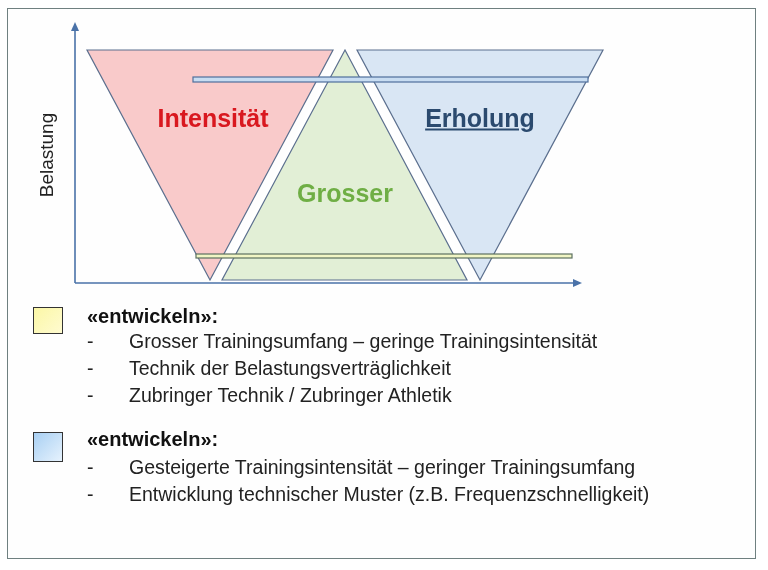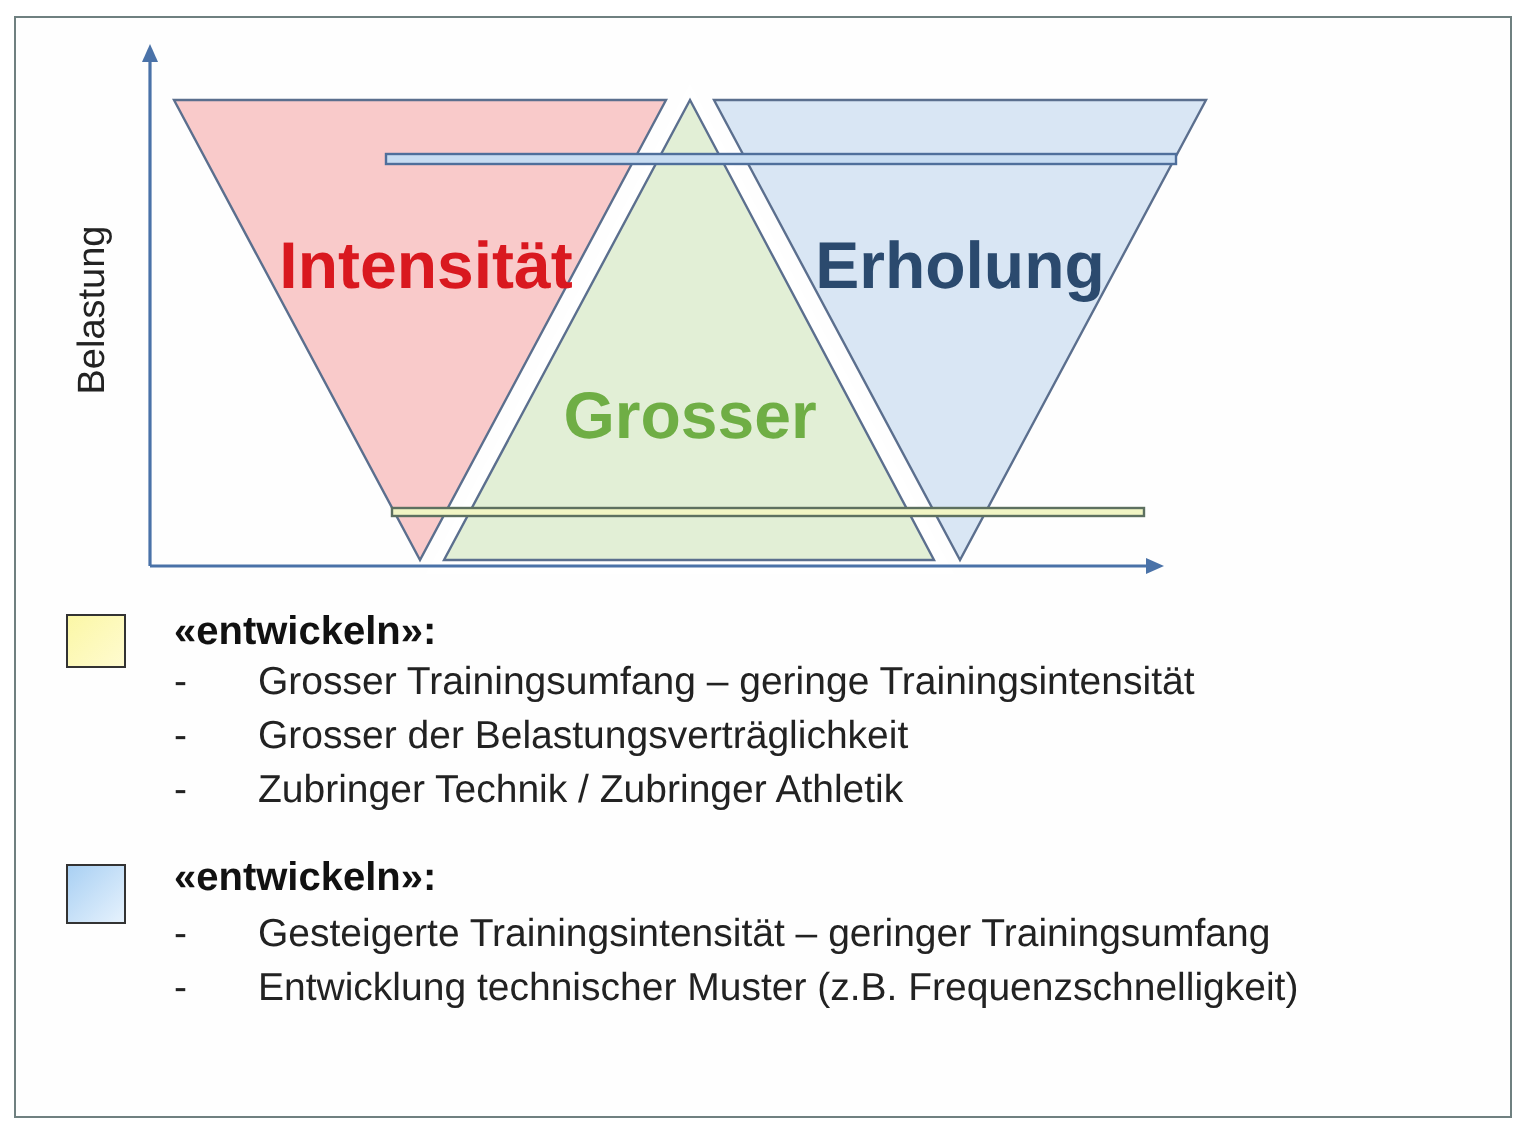--- a/index.html
+++ b/index.html
@@ -1,20 +1,20 @@
 <!DOCTYPE html>
 <html><head>
 <meta charset="utf-8">
 <style>
   html, body { margin: 0; padding: 0; background: #ffffff; }
   body { width: 768px; height: 570px; position: relative; overflow: hidden; font-family: "Liberation Sans", "DejaVu Sans", sans-serif; }
   .frame { position: absolute; left: 7px; top: 8px; width: 749px; height: 551px; border: 1.5px solid #6f8080; box-sizing: border-box; background: #fefefe; }
   svg.diagram { position: absolute; left: 0; top: 0; }
   .ylabel { position: absolute; left: 47px; top: 155px; transform: translate(-50%, -50%) rotate(-90deg); font-size: 19px; color: #222; white-space: nowrap; }
-  .label { position: absolute; font-weight: bold; font-size: 33px; white-space: nowrap; transform: translate(-50%, -50%); margin-top: 15px; }
+  .label { position: absolute; font-weight: bold; font-size: 25px; white-space: nowrap; transform: translate(-50%, -50%); }
   .legend-block { position: absolute; left: 33px; }
   .swatch { position: absolute; left: 0; width: 30px; height: 27px; border: 1.5px solid #333; box-sizing: border-box; }
   .legend-title { position: absolute; left: 54px; top: 0; font-weight: bold; font-size: 20px; color: #111; white-space: nowrap; }
   .legend-item { position: absolute; left: 54px; font-size: 19.5px; color: #222; white-space: nowrap; }
   .legend-item .dash { position: absolute; left: 0; width: 20px; }
   .legend-item .txt { position: absolute; left: 42px; }
 </style>
 </head>
 <body>
 
@@ -40,32 +40,32 @@
   <rect x="196" y="254" width="376" height="4" fill="#f1f5c4" stroke="#5d7060" stroke-width="1.2"></rect>
 
   <line x1="75" y1="283" x2="75" y2="26" stroke="#4a72a8" stroke-width="1.6" marker-end="url(#arrow)"></line>
   <line x1="75" y1="283" x2="578" y2="283" stroke="#4a72a8" stroke-width="1.6" marker-end="url(#arrow)"></line>
 </svg>
 
 <div class="ylabel">Belastung</div>
 
 <div class="label" style="left:213px; top:118px; color:#d9181f;">Intensität</div>
 <div class="label" style="left:345px; top:193px; color:#6fae45;">Grosser</div>
-<div class="label" style="left:480px; top:118px; color:#2b4a6e;">Erholung</div>
+<div class="label" style="left:480px; top:118px; color:#2b4a6e;text-decoration:underline;">Erholung</div>
 
 <div class="legend-block" style="top:305px;">
   <div class="swatch" style="top:2px; background:linear-gradient(135deg,#fbf7a6,#fffbd0);"></div>
   <div class="legend-title">«entwickeln»:</div>
   <div class="legend-item" style="top:25px;">
     <span class="dash">-</span>
     <span class="txt">Grosser Trainingsumfang – geringe Trainingsintensität</span>
   </div>
   <div class="legend-item" style="top:52px;">
     <span class="dash">-</span>
-    <span class="txt">Grosser der Belastungsverträglichkeit</span>
+    <span class="txt">Technik der Belastungsverträglichkeit</span>
   </div>
   <div class="legend-item" style="top:79px;">
     <span class="dash">-</span>
     <span class="txt">Zubringer Technik / Zubringer Athletik</span>
   </div>
 </div>
 
 <div class="legend-block" style="top:428px;">
   <div class="swatch" style="top:4px; height:30px; background:linear-gradient(135deg,#a9d0f3,#e6f2fd);"></div>
   <div class="legend-title">«entwickeln»:</div>

